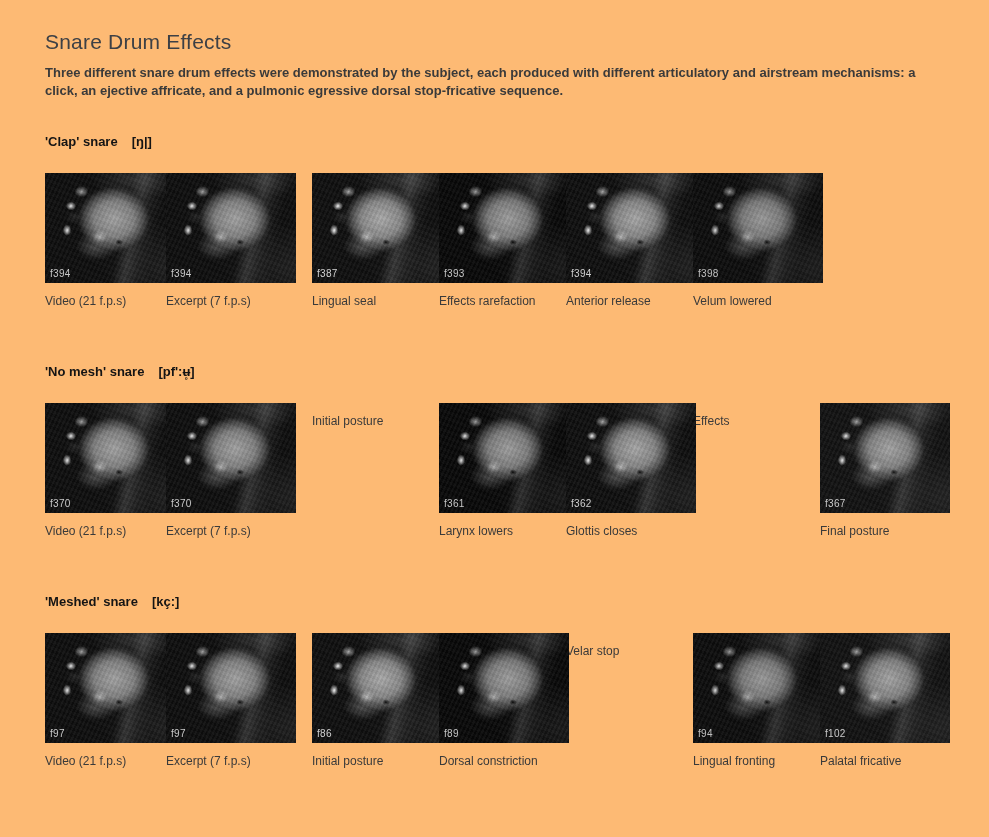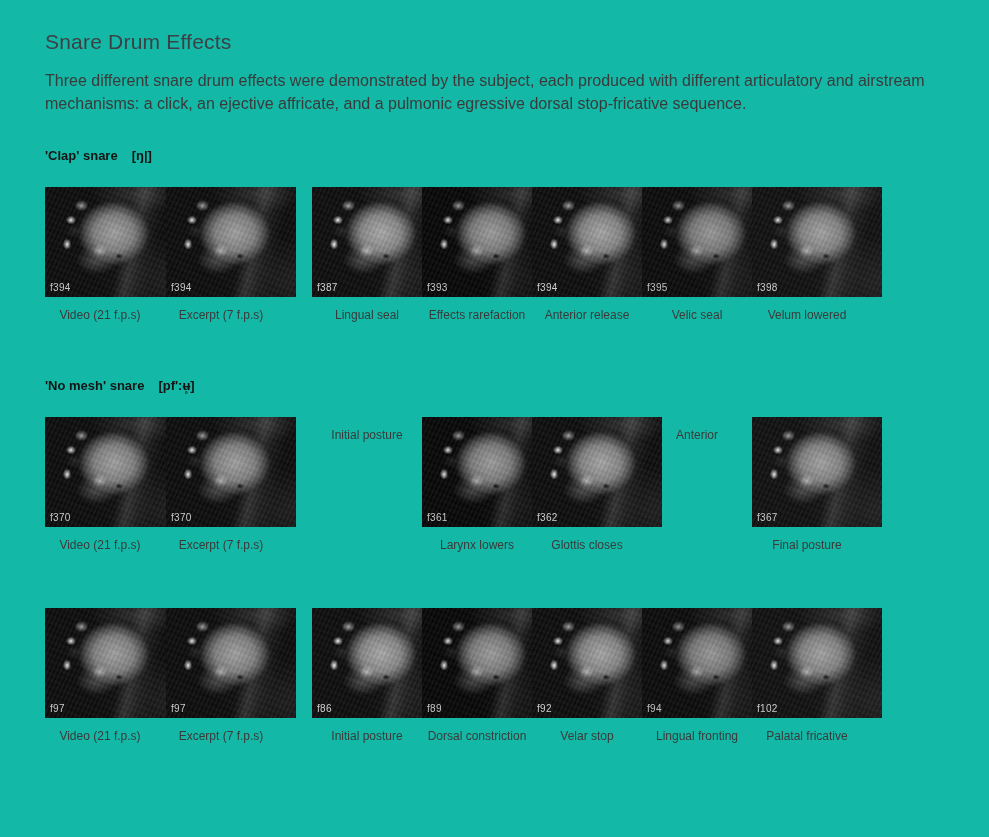--- a/index.html
+++ b/index.html
@@ -6,38 +6,39 @@
     margin: 0;
     padding: 0;
     background: #ffffff;
     font-family: "Liberation Sans", sans-serif;
     color: #3a3a3a;
   }
   .page {
     position: relative;
     width: 989px;
     height: 837px;
-    background: #14b8a6;
+    background: #fdba74;
     overflow: hidden;
     box-sizing: border-box;
     padding: 30px 44px 12px 45px;
   }
   h1.page-title {
     margin: 0;
     font-size: 21px;
     font-weight: normal;
     color: #3d4045;
     letter-spacing: 0.2px;
   }
   p.intro {
-    margin: 16px 0 0 0;
-    font-size: 16px;
+    margin: 10px 0 0 0;
+    font-size: 13px;
     line-height: 1.42;
     color: #3a3a3a;
     max-width: 918px;
+    font-weight: bold;
   }
   section.snare-section { margin-top: 33px; }
   section.snare-section + section.snare-section { margin-top: 56px; }
   h2.section-heading {
     margin: 0 0 24px 0;
     font-size: 13px;
     font-weight: bold;
     color: #141414;
   }
   h2.section-heading .sec-ipa { margin-left: 14px; }
@@ -45,21 +46,21 @@
     display: flex;
     align-items: flex-start;
   }
   figure.fig {
     margin: 0;
     width: 110px;
     flex: 0 0 110px;
   }
   .row figure.fig:nth-child(2) { margin-left: 11px; }
   .row figure.fig:nth-child(3) { margin-left: 36px; }
-  .row figure.fig:nth-child(n+4) { }
+  .row figure.fig:nth-child(n+4) { margin-left: 17px; }
   .mri {
     position: relative;
     width: 130px;
     height: 110px;
     overflow: hidden;
     background:
       radial-gradient(7px 6px at 20% 30%, rgba(255,255,255,0.92), rgba(255,255,255,0) 72%),
       radial-gradient(6px 8px at 17% 52%, rgba(252,252,252,0.95), rgba(252,252,252,0) 70%),
       radial-gradient(10px 8px at 28% 17%, rgba(195,195,195,0.78), rgba(195,195,195,0) 70%),
       radial-gradient(12px 9px at 23% 40%, rgba(40,40,40,0.85), rgba(40,40,40,0) 75%),
@@ -92,21 +93,21 @@
     bottom: 4px;
     z-index: 2;
     font-size: 10px;
     color: #c9c9c9;
     letter-spacing: 0.3px;
   }
   figcaption.cap {
     margin-top: 11px;
     font-size: 12px;
     color: #3a3a3a;
-    text-align: center;
+    text-align: left;
     white-space: nowrap;
   }
 </style>
 </head>
 <body>
 
 <div class="page">
   <h1 class="page-title">Snare Drum Effects</h1>
   <p class="intro">Three different snare drum effects were demonstrated by the subject, each produced with different articulatory and airstream mechanisms: a click, an ejective affricate, and a pulmonic egressive dorsal stop-fricative sequence.</p>
   <div id="sections">
@@ -143,26 +144,20 @@
     <figcaption class="cap">Effects rarefaction</figcaption>
   </figure>
 
   <figure class="fig">
     <div class="mri">
       <span class="frame-label">f394</span>
     </div>
     <figcaption class="cap">Anterior release</figcaption>
   </figure>
 
-  <figure class="fig">
-    <div class="mri">
-      <span class="frame-label">f395</span>
-    </div>
-    <figcaption class="cap">Velic seal</figcaption>
-  </figure>
 
   <figure class="fig">
     <div class="mri">
       <span class="frame-label">f398</span>
     </div>
     <figcaption class="cap">Velum lowered</figcaption>
   </figure>
 </div>
   </section>
 
@@ -197,33 +192,36 @@
   </figure>
 
   <figure class="fig">
     <div class="mri">
       <span class="frame-label">f362</span>
     </div>
     <figcaption class="cap">Glottis closes</figcaption>
   </figure>
 
   <figure class="fig">
-    <figcaption class="cap">Anterior</figcaption>
+    <figcaption class="cap">Effects</figcaption>
   </figure>
 
   <figure class="fig">
     <div class="mri">
       <span class="frame-label">f367</span>
     </div>
     <figcaption class="cap">Final posture</figcaption>
   </figure>
 </div>
   </section>
 
   <section class="snare-section">
+    <h2 class="section-heading">
+      <span class="sec-name">'Meshed' snare</span><span class="sec-ipa">[kç:]</span>
+    </h2>
     <div class="row">
   <figure class="fig">
     <div class="mri">
       <span class="frame-label">f97</span>
     </div>
     <figcaption class="cap">Video (21 f.p.s)</figcaption>
   </figure>
 
   <figure class="fig">
     <div class="mri">
@@ -240,23 +238,20 @@
   </figure>
 
   <figure class="fig">
     <div class="mri">
       <span class="frame-label">f89</span>
     </div>
     <figcaption class="cap">Dorsal constriction</figcaption>
   </figure>
 
   <figure class="fig">
-    <div class="mri">
-      <span class="frame-label">f92</span>
-    </div>
     <figcaption class="cap">Velar stop</figcaption>
   </figure>
 
   <figure class="fig">
     <div class="mri">
       <span class="frame-label">f94</span>
     </div>
     <figcaption class="cap">Lingual fronting</figcaption>
   </figure>
 

